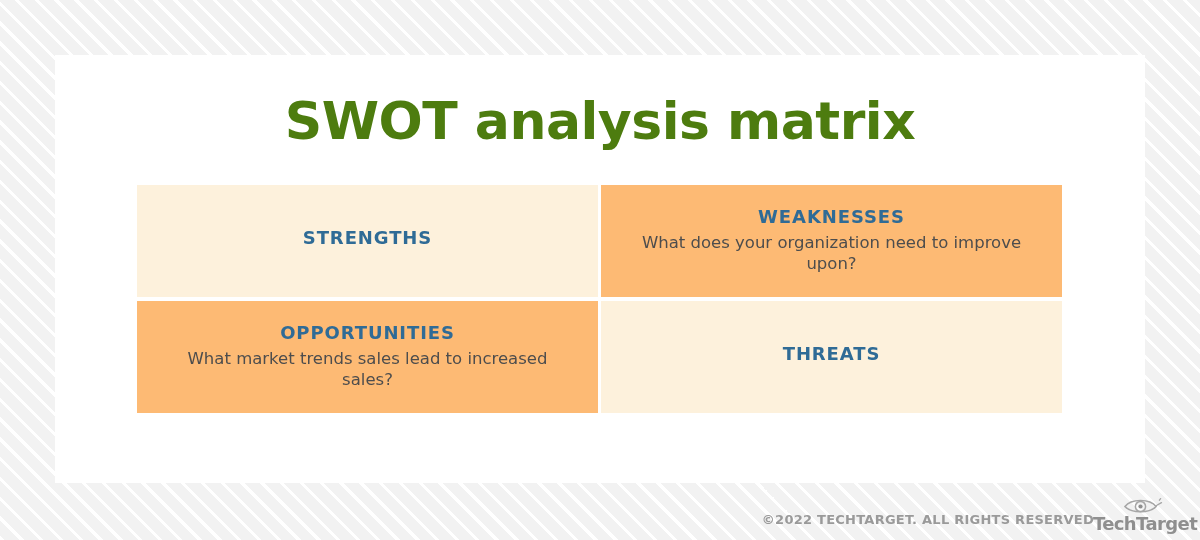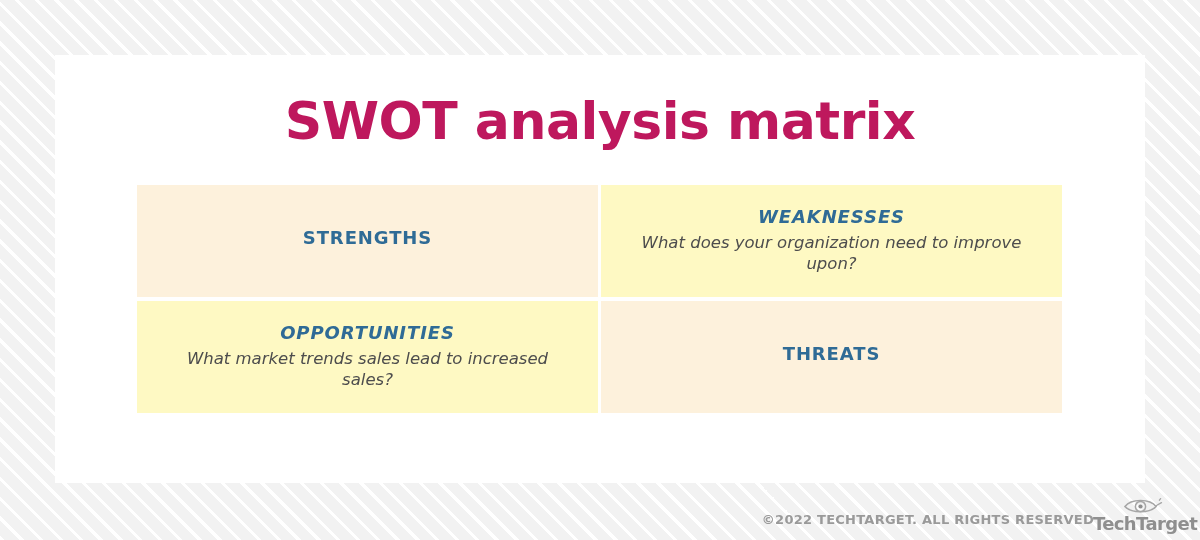--- a/index.html
+++ b/index.html
@@ -43,21 +43,21 @@
   .title {
     position: absolute;
     left: 0;
     top: 36px;
     width: 1090px;
     text-align: center;
     font-family: "DejaVu Sans", "Liberation Sans", sans-serif;
     font-size: 52px;
     font-weight: bold;
     letter-spacing: -0.5px;
-    color: #be185d;
+    color: #4d7c0f;
     line-height: 60px;
     white-space: nowrap;
   }
 
   
   .matrix {
     position: absolute;
     left: 82px;          
     top: 130px;          
     width: 925px;        
@@ -72,21 +72,21 @@
     display: flex;
     flex-direction: column;
     align-items: center;
     justify-content: center;
     text-align: center;
     padding: 0 14px;
     box-sizing: border-box;
   }
 
   .cell.cream { background-color: #fdf1dc; }
-  .cell.blue  { background-color: #fef9c3; font-style: italic; }
+  .cell.blue  { background-color: #fdba74; }
 
   .cell-title {
     font-family: "DejaVu Sans", "Liberation Sans", sans-serif;
     font-size: 18px;
     font-weight: bold;
     letter-spacing: 0.9px;
     color: #2f6b96;
     text-transform: uppercase;
     margin-bottom: 6px;
     line-height: 18px;

